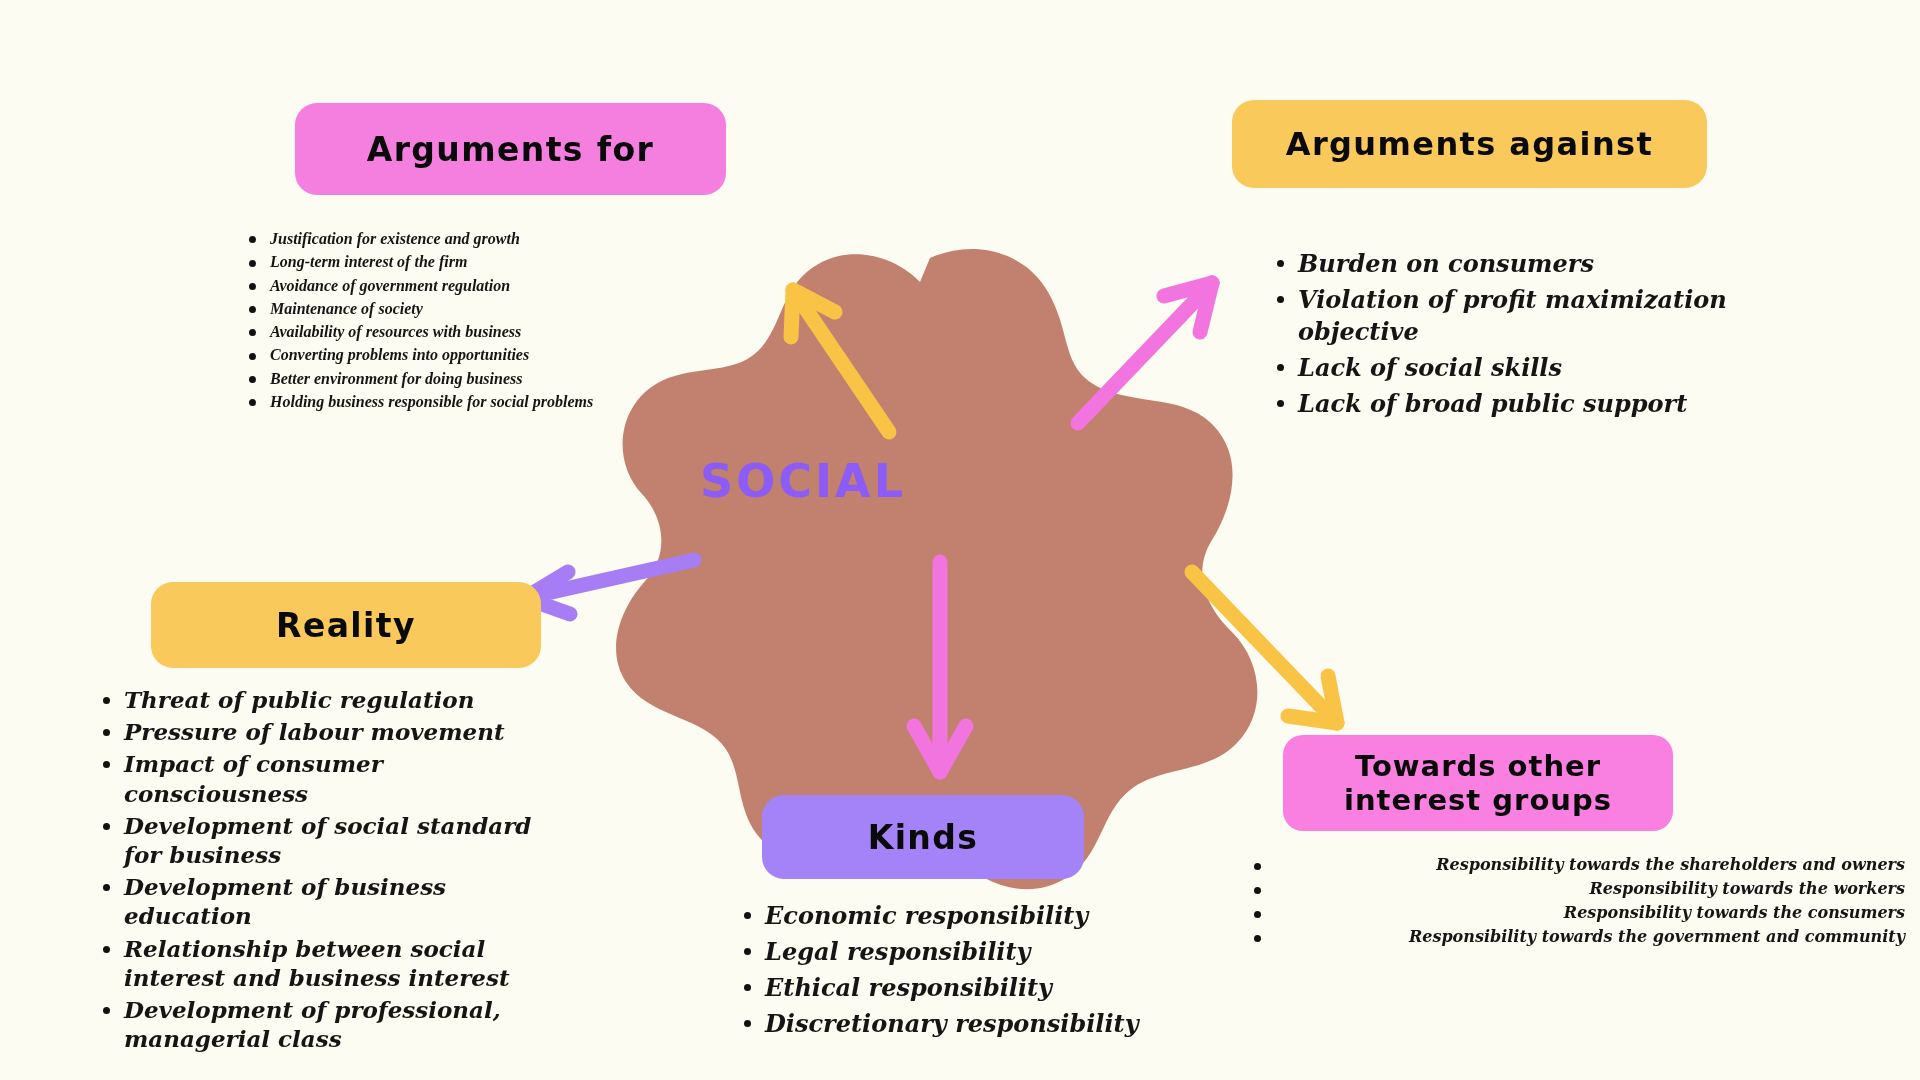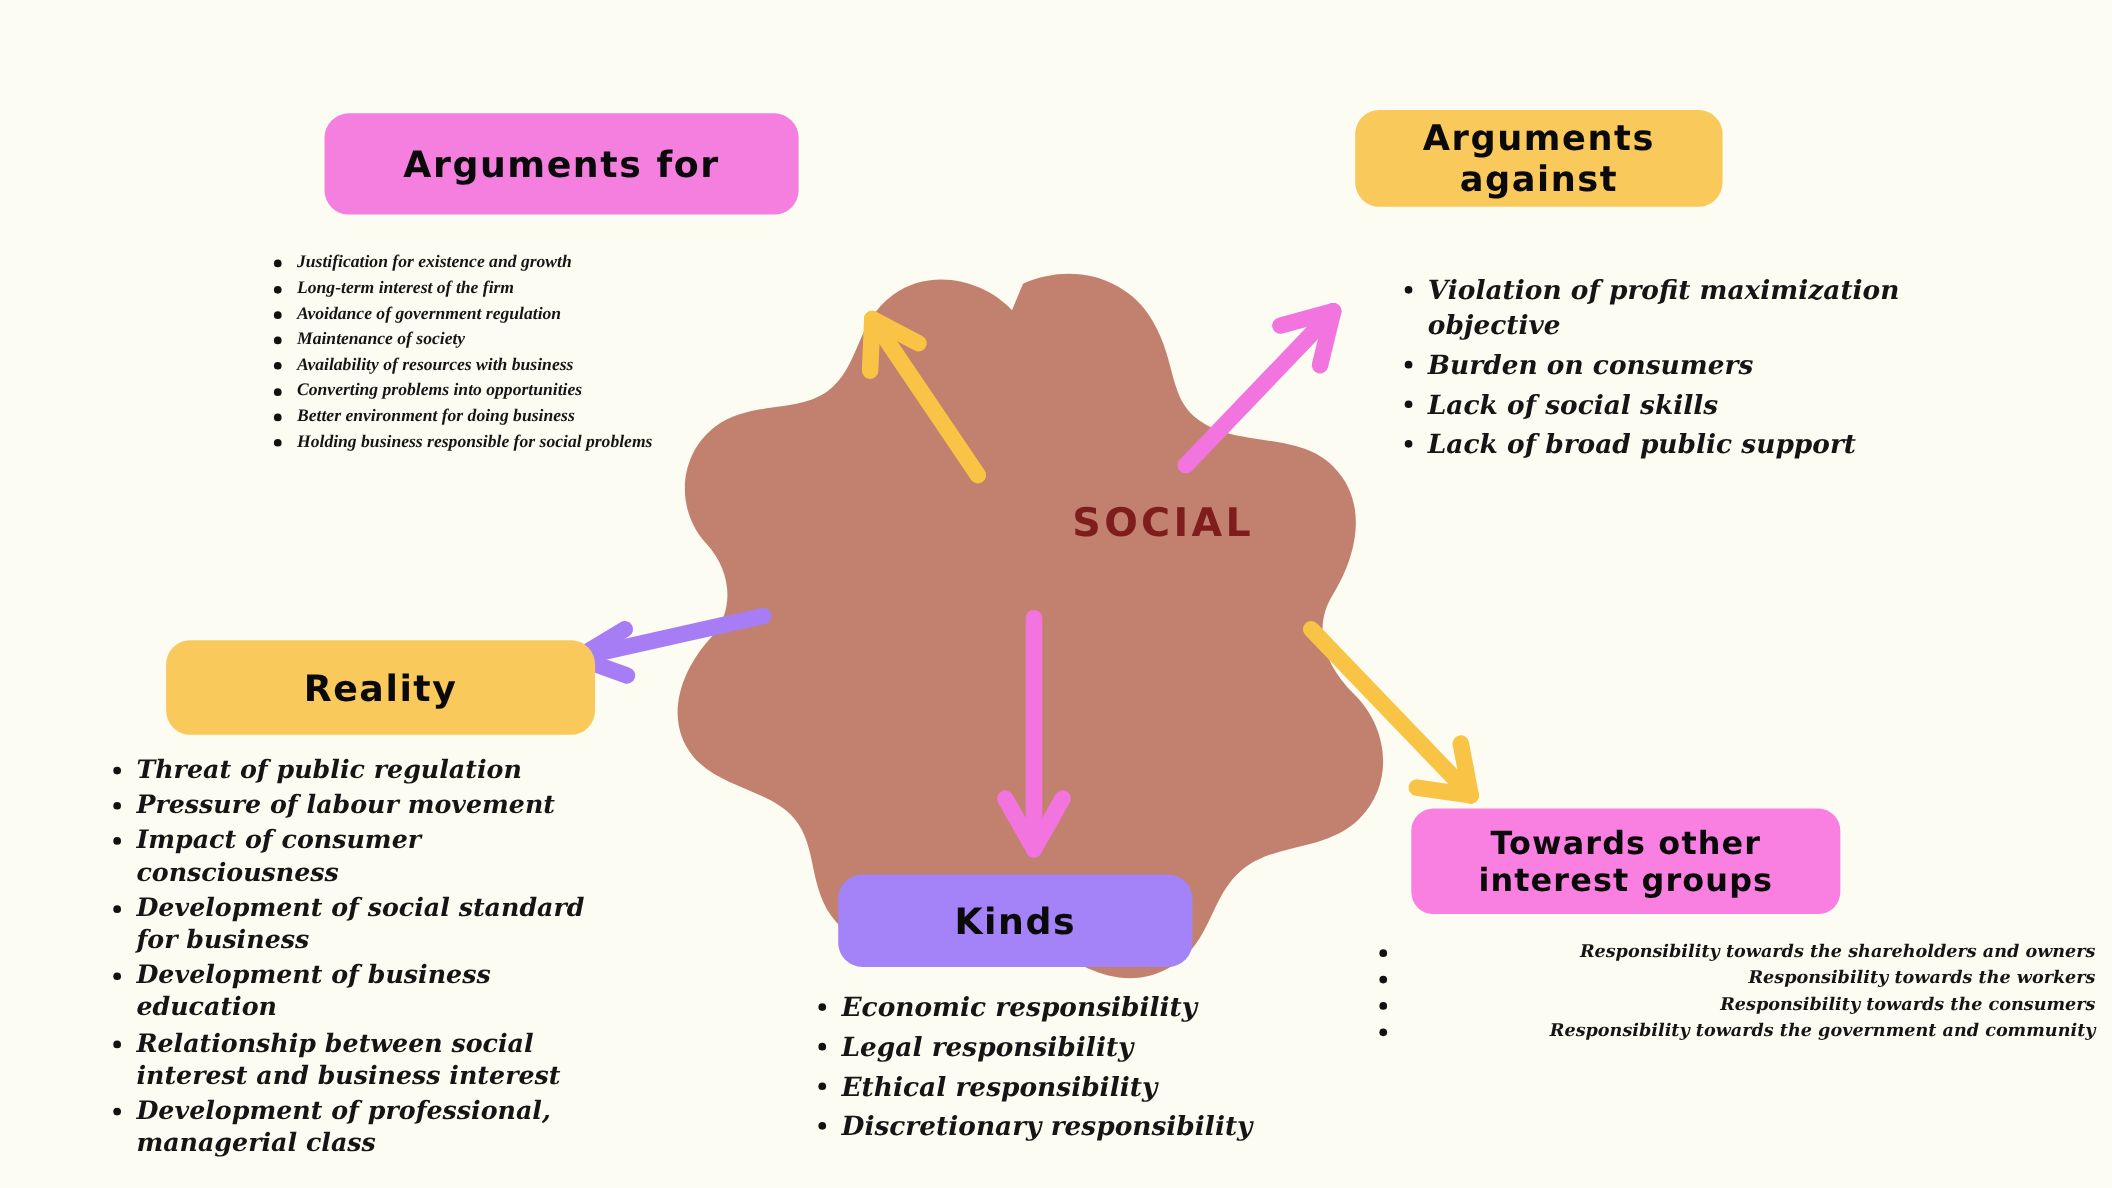--- a/index.html
+++ b/index.html
@@ -25,27 +25,27 @@
     position: absolute;
     left: 0; top: 0;
     width: 1920px; height: 1080px;
     pointer-events: none;
   }
   .center-title {
     position: absolute;
     left: 700px;
     top: 455px;
     width: 440px;
-    text-align: right;
+    text-align: left;
     font-family: "DejaVu Sans", sans-serif;
     font-weight: 900;
-    font-size: 36px;
+    font-size: 46px;
     line-height: 1.17;
     letter-spacing: 3px;
-    color: #7f1d1d;
+    color: #8b5cf6;
     z-index: 6;
   }
 
   
   .badge {
     position: absolute;
     border-radius: 22px;
     display: flex;
     align-items: center;
     justify-content: center;
@@ -59,21 +59,21 @@
     padding: 6px 22px;
   }
   .badge-for {
     left: 295px; top: 103px;
     width: 431px; height: 92px;
     background: #F57FDE;
     font-size: 33px;
   }
   .badge-against {
     left: 1232px; top: 100px;
-    width: 334px; height: 88px;
+    width: 475px; height: 88px;
     background: #FAC95C;
     font-size: 32px;
   }
   .badge-reality {
     left: 107px; top: 582px;
     width: 390px; height: 86px;
     background: #FAC95C;
     font-size: 33px;
     margin-left: 44px;
   }
@@ -242,22 +242,22 @@
       <li>Maintenance of society</li>
       <li>Availability of resources with business</li>
       <li>Converting problems into opportunities</li>
       <li>Better environment for doing business</li>
       <li>Holding business responsible for social problems</li>
     </ul>
   </div>
 
   <div class="list-block list-against">
     <ul>
+      <li>Burden on consumers</li>
       <li>Violation of profit maximization objective</li>
-      <li>Burden on consumers</li>
       <li>Lack of social skills</li>
       <li>Lack of broad public support</li>
     </ul>
   </div>
 
   <div class="list-block list-reality">
     <ul>
       <li>Threat of public regulation</li>
       <li>Pressure of labour movement</li>
       <li>Impact of consumer consciousness</li>

